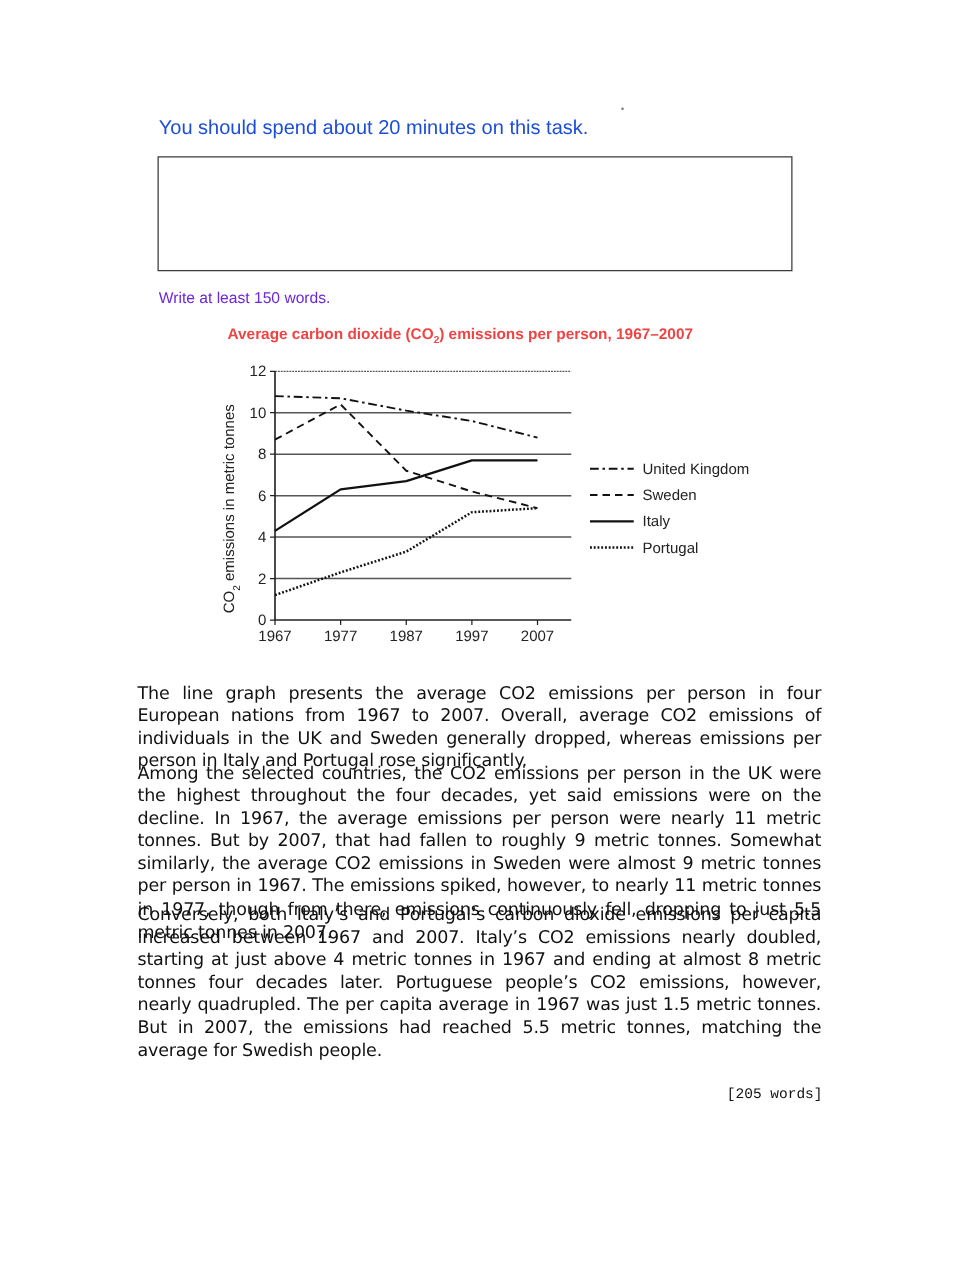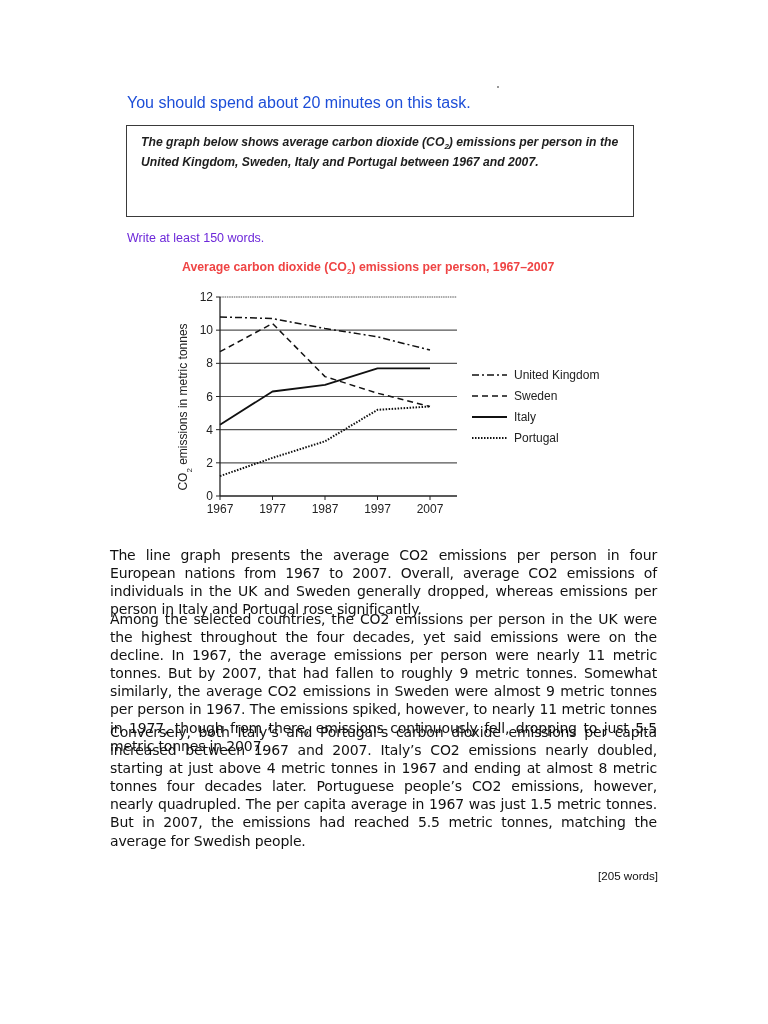--- a/index.html
+++ b/index.html
@@ -25,32 +25,31 @@
     .body-text {
       position: absolute; left: 110px; width: 547px;
       font-family: "DejaVu Sans", sans-serif; font-size: 14px; line-height: 18.1px;
       text-align: justify; color: #111; margin: 0; letter-spacing: -0.15px;
     }
     .p1 { top: 546px; }
     .p2 { top: 610px; }
     .p3 { top: 723px; }
     .word-count {
       position: absolute; right: 110px; top: 869px;
-      font-family: Liberation Sans, sans-serif; font-size: 11.6px; color: #111;
+      font-family: Liberation Mono, monospace; font-size: 11.6px; color: #111;
     }
   </style>
 </head>
 <body>
 
 <div class="dot-mark"></div>
 
 <div class="instr">You should spend about 20 minutes on this task.</div>
 
 <div class="task-box">
-  <p><span>The graph below shows average carbon dioxide (CO</span><sub style="font-size:8px;">2</sub><span>) emissions per person in the United Kingdom, Sweden, Italy and Portugal between 1967 and 2007.</span></p>
 </div>
 
 <div class="write-min">Write at least 150 words.</div>
 
 <div class="chart-title"><span>Average carbon dioxide (CO</span><sub style="font-size:8px;">2</sub><span>) emissions per person, 1967–2007</span></div>
 
 <svg class="chart-svg" id="chart" width="470" height="240" viewBox="0 0 470 240" xmlns="http://www.w3.org/2000/svg">
   <g id="grid">
       <line x1="60" x2="297" y1="177.83333333333334" y2="177.83333333333334" stroke="#555" stroke-width="1.2" stroke-dasharray=""></line>
       <line x1="60" x2="297" y1="144.66666666666669" y2="144.66666666666669" stroke="#555" stroke-width="1.2" stroke-dasharray=""></line>

